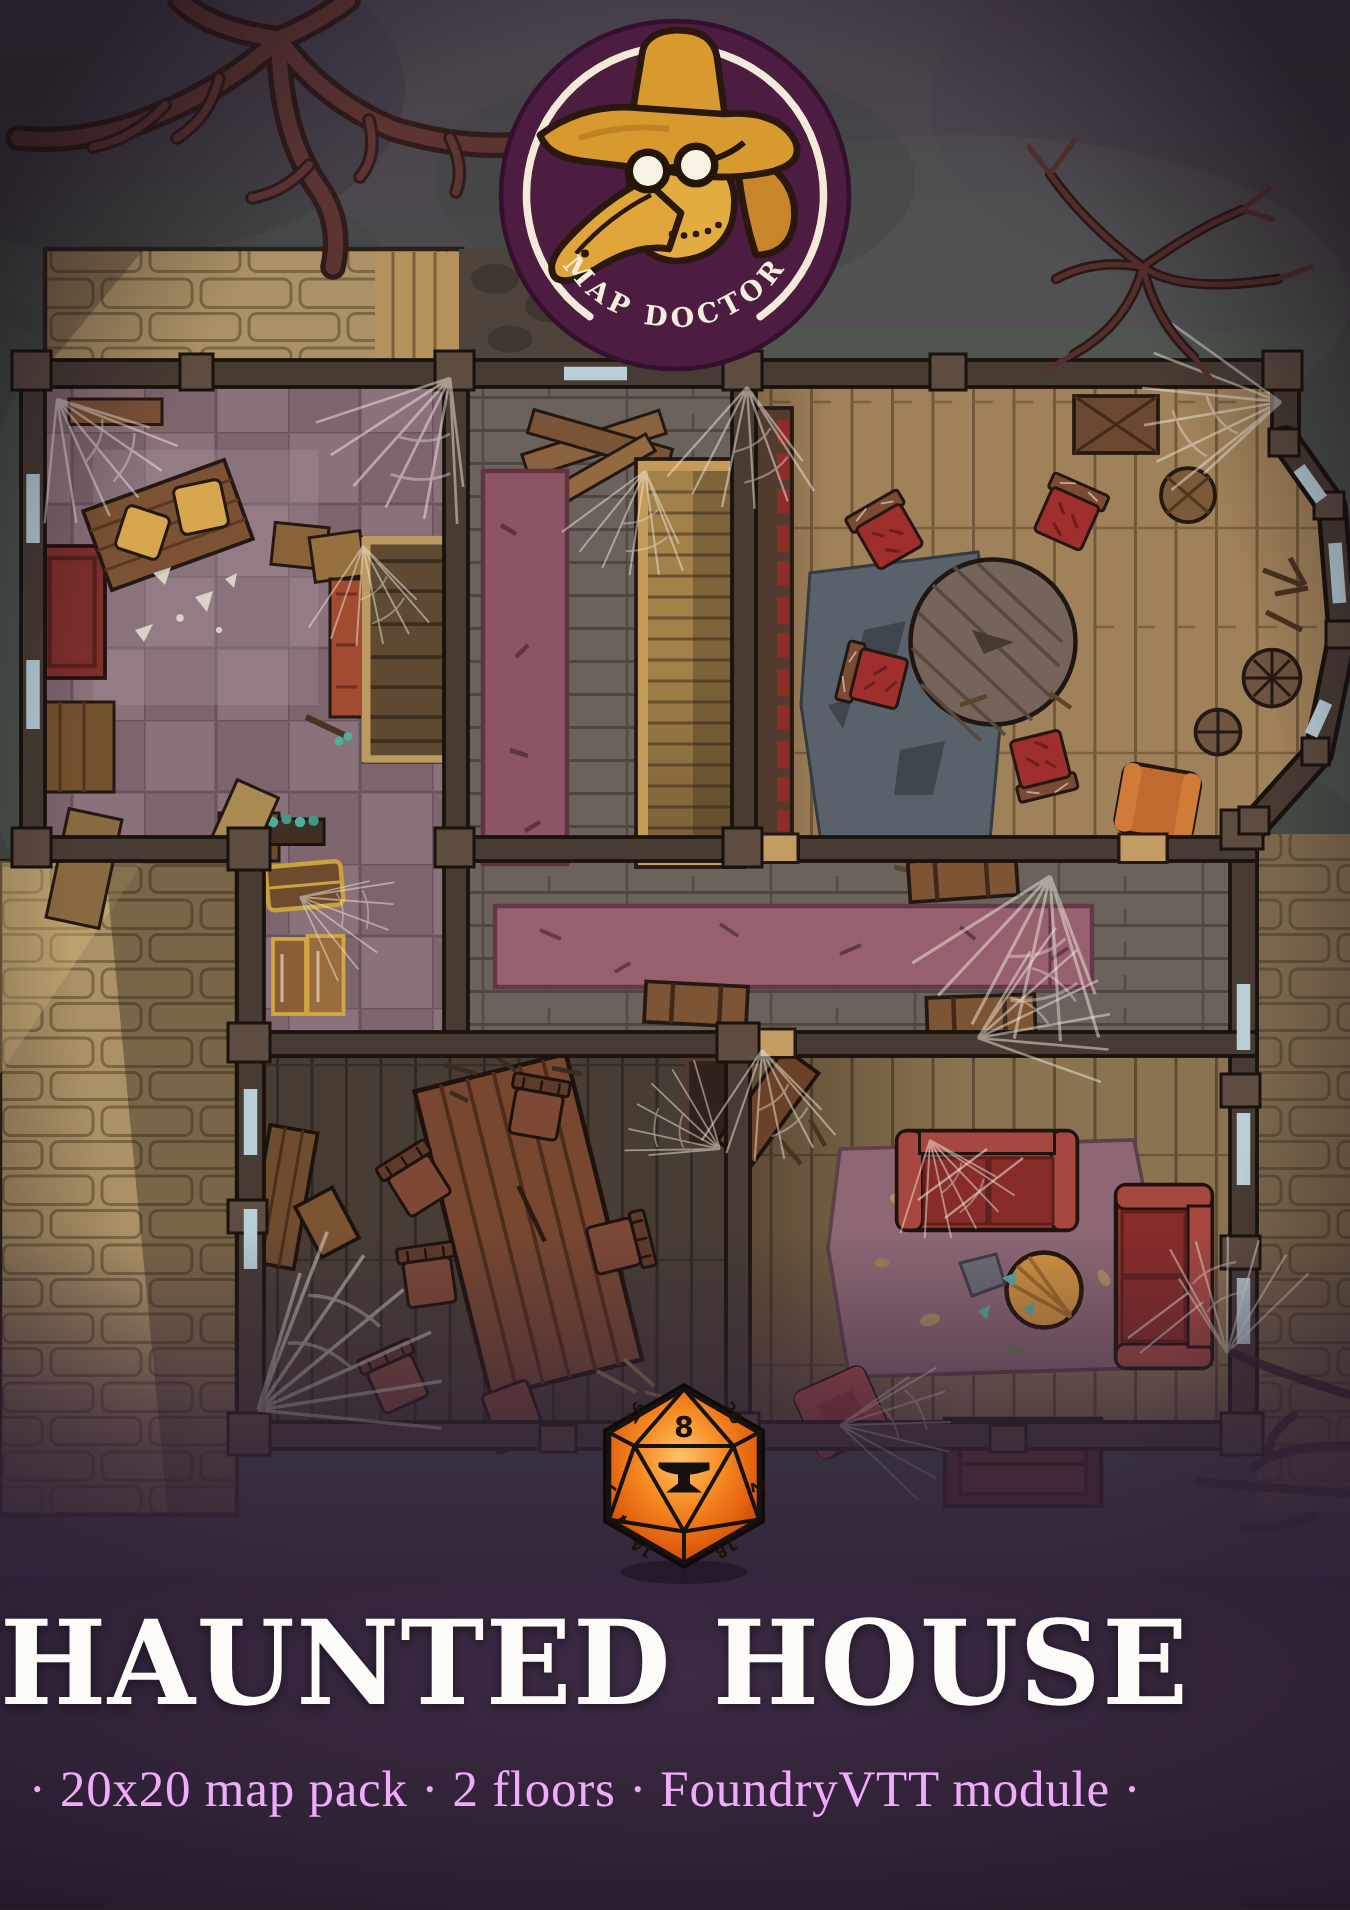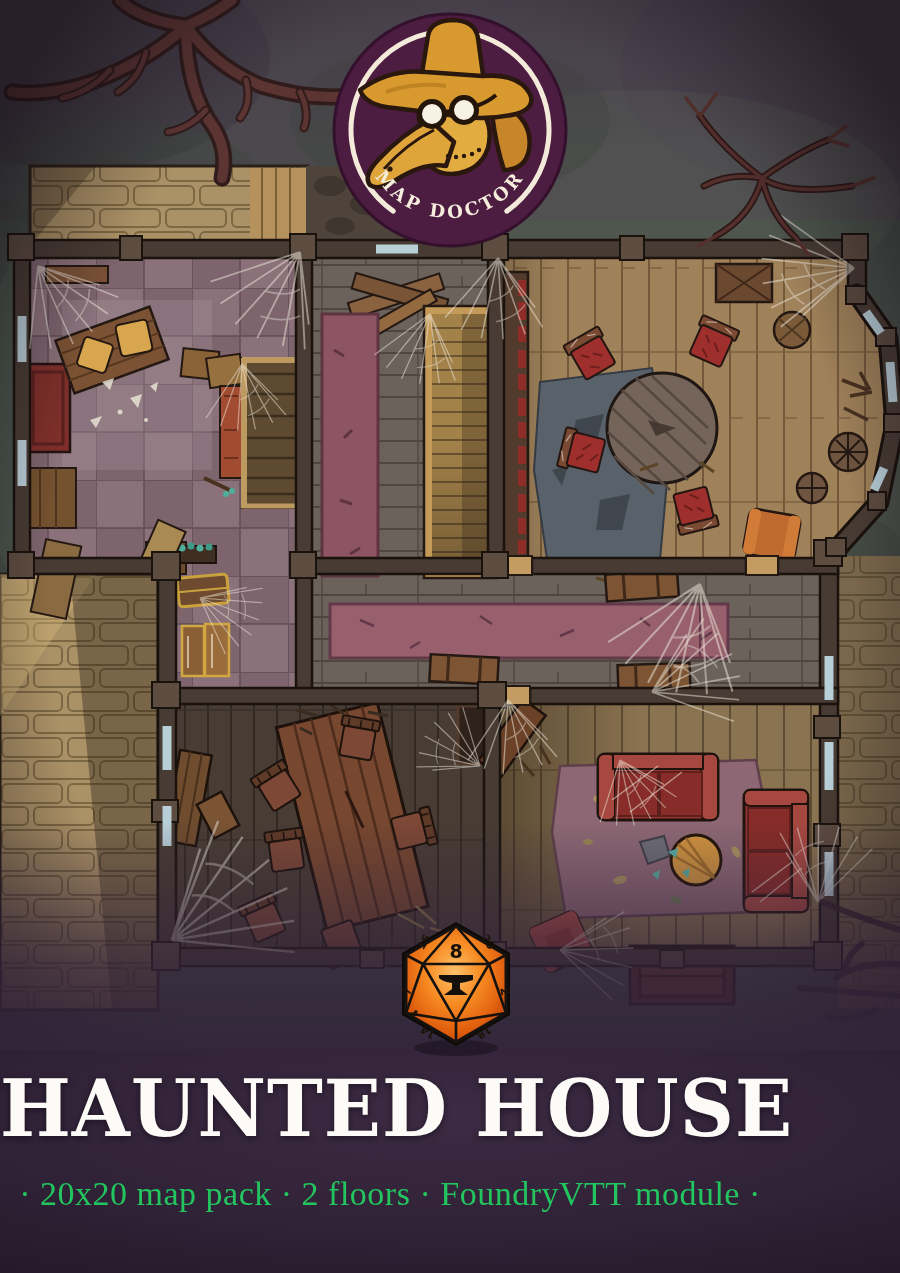--- a/index.html
+++ b/index.html
@@ -7,21 +7,21 @@
   .stage svg{position:absolute;top:0;left:0;display:block;}
   .title-block{position:absolute;left:0;top:1072px;width:780px;text-align:center;}
   .map-title{
     font-family:"DejaVu Serif",serif;font-weight:bold;font-size:75px;line-height:1.0;
     color:#fdfbf7;letter-spacing:1px;white-space:nowrap;
     text-shadow:0 2px 6px rgba(10,5,12,.55);
     transform:scaleY(1.04);
   }
   .map-subtitle{
     margin-top:28px;
-    font-family:"Liberation Serif",serif;font-size:34px;color:#22c55e;
+    font-family:"Liberation Serif",serif;font-size:34px;color:#f0abfc;
     letter-spacing:.5px;white-space:nowrap;
   }
 </style>
 </head>
 <body>
 
 <div class="stage">
 
 <svg width="900" height="1273" viewBox="0 0 900 1273">
   <defs>

